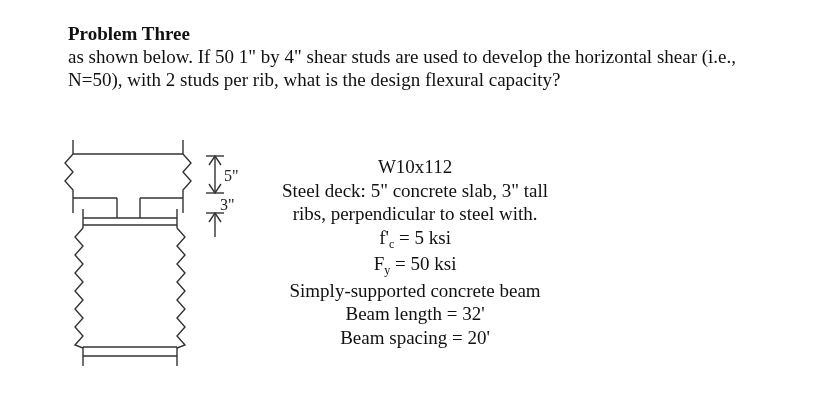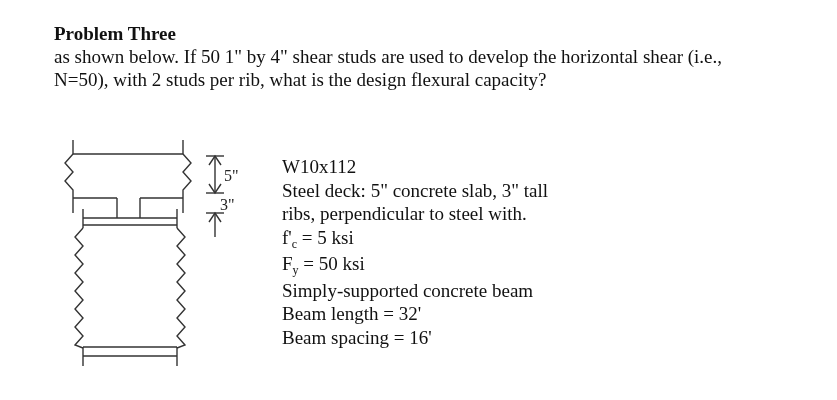--- a/index.html
+++ b/index.html
@@ -1,23 +1,23 @@
 <!DOCTYPE html>
 <html><head>
 <meta charset="utf-8">
 <style>
   html, body { margin: 0; padding: 0; background: #ffffff; }
   body { width: 837px; height: 400px; position: relative; overflow: hidden;
          font-family: "Liberation Serif", "DejaVu Serif", serif; color: #111; }
-  .problem { position: absolute; left: 54px; top: 22px; width: 760px; }
+  .problem { position: absolute; left: 68px; top: 22px; width: 760px; }
   .title { font-weight: bold; font-size: 19px; line-height: 23px; }
   .para { font-size: 19px; line-height: 23px; }
   .diagram { position: absolute; left: 0; top: 0; }
   .specs { position: absolute; left: 282px; top: 155px; font-size: 19px; line-height: 23.5px; }
-  .spec-line { white-space: nowrap; }
+  .spec-line { white-space: nowrap; text-align: center; }
   .sub { font-size: 12px; position: relative; top: 4px; }
 </style>
 </head>
 <body>
 
 <div class="problem">
   <div class="title">Problem Three</div>
   <div class="para">as shown below.  If 50 1" by 4" shear studs are used to develop the horizontal shear (i.e.,</div>
   <div class="para">N=50), with 2 studs per rib, what is the design flexural capacity?</div>
 </div>
@@ -78,14 +78,14 @@
 </svg>
 
 <div class="specs">
   <div class="spec-line">W10x112</div>
   <div class="spec-line">Steel deck: 5" concrete slab, 3" tall</div>
   <div class="spec-line">ribs, perpendicular to steel with.</div>
   <div class="spec-line"><span>f'</span><span class="sub">c</span><span> = 5 ksi</span></div>
   <div class="spec-line"><span>F</span><span class="sub">y</span><span> = 50 ksi</span></div>
   <div class="spec-line">Simply-supported concrete beam</div>
   <div class="spec-line">Beam length = 32'</div>
-  <div class="spec-line">Beam spacing = 16'</div>
+  <div class="spec-line">Beam spacing = 20'</div>
 </div>
 
 </body></html>

